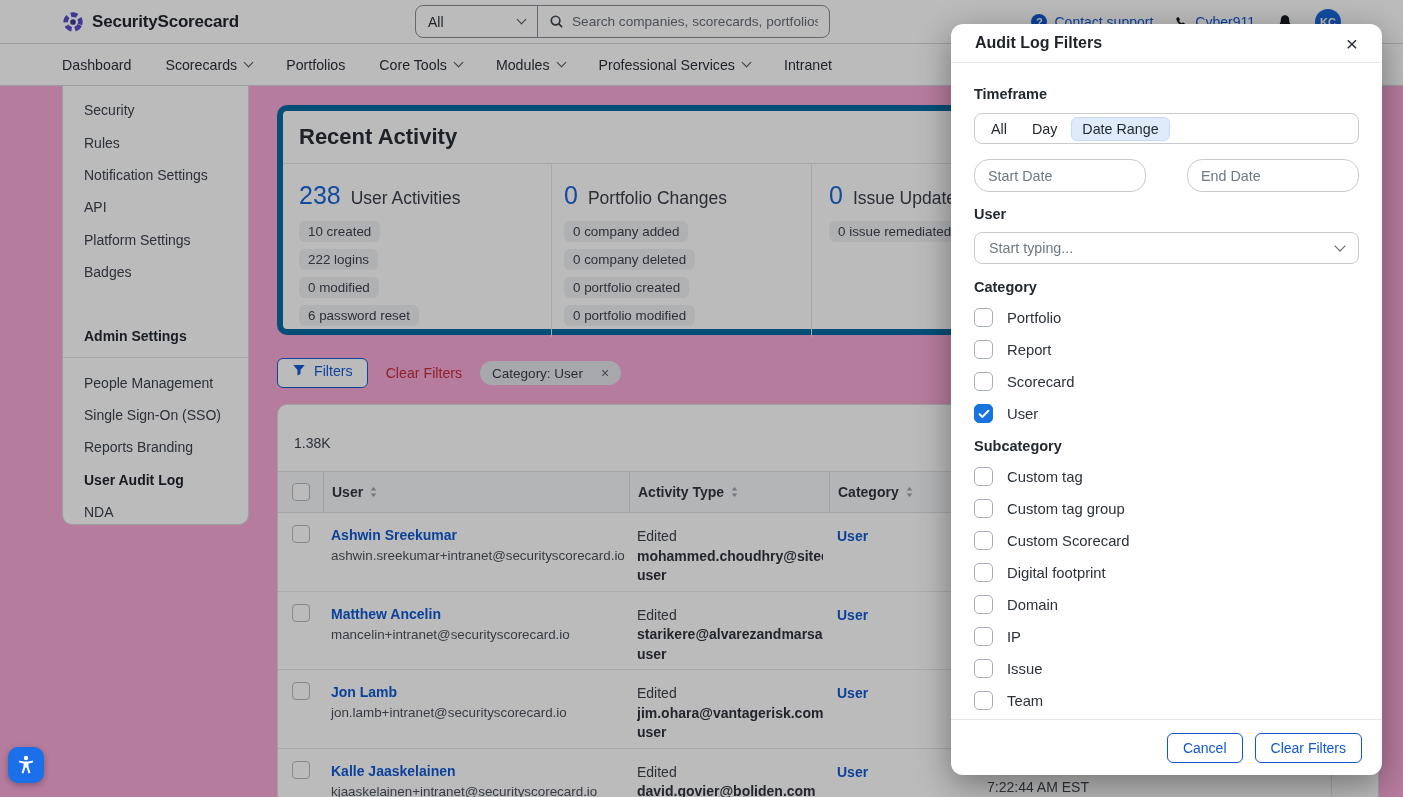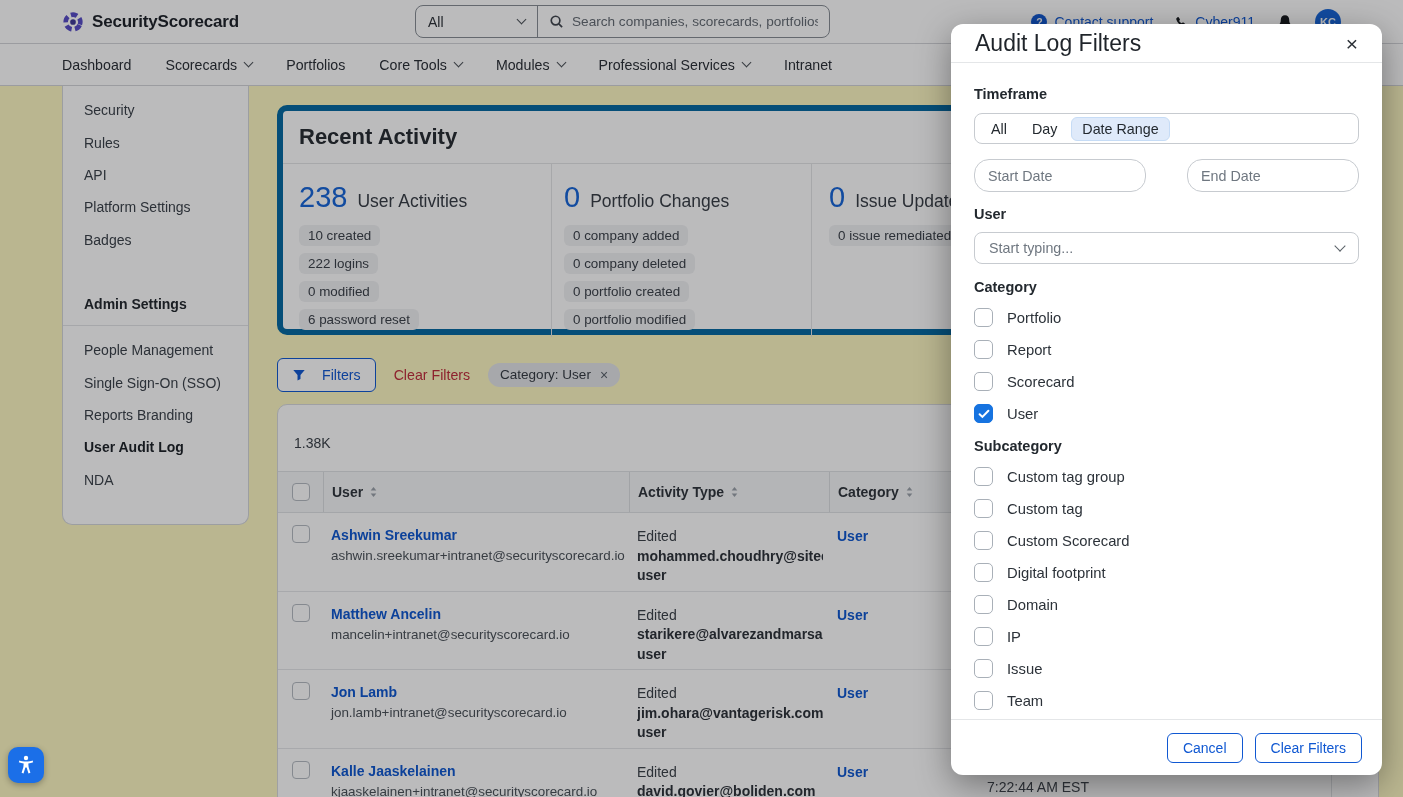--- a/index.html
+++ b/index.html
@@ -1,17 +1,17 @@
 <!DOCTYPE html>
 <html><head>
 <meta charset="utf-8">
 <style>
   *{margin:0;padding:0;box-sizing:border-box}
   body{font-family:"Liberation Sans",sans-serif;background:#eef0f2}
-  .page{position:relative;width:1403px;height:797px;overflow:hidden;background:#fef9c3}
+  .page{position:relative;width:1403px;height:797px;overflow:hidden;background:#f9a8d4}
 
   
   .topbar{position:absolute;top:0;left:0;right:0;height:44px;background:#fff;border-bottom:1px solid #d3d5d8;z-index:10}
   .brand{position:absolute;left:62px;top:0;height:44px;display:flex;align-items:center;gap:8px}
   .brand-name{font-size:17px;font-weight:bold;color:#1c2128;letter-spacing:-.2px}
   .searchwrap{position:absolute;left:415px;top:5px;width:415px;height:33px;border:1px solid #878d94;border-radius:8px;background:#fff;display:flex}
   .scope{width:122px;border-right:1px solid #878d94;display:flex;align-items:center;justify-content:space-between;padding:0 12px;font-size:14px;color:#2b3036;cursor:pointer}
   .searchbox{flex:1;display:flex;align-items:center;gap:8px;padding:0 11px}
   .searchbox input{border:none;outline:none;flex:1;font-size:13.6px;font-family:"Liberation Sans",sans-serif;color:#2b3036;background:transparent}
   .searchbox input::placeholder{color:#646b73}
@@ -34,30 +34,30 @@
   .side-item.active{font-weight:bold;color:#1b2026}
 
   
   .activity-card{position:absolute;left:277px;top:105px;width:1102px;height:230px;background:#fff;border:6px solid #0369a1;border-radius:10px;z-index:5}
   .activity-title{padding:13px 16px;font-size:22px;font-weight:bold;color:#262b31;border-bottom:1px solid #e3e5e7}
   .stats{display:flex;height:173px}
   .stat-col{padding:17px 16px 0;width:268px}
   .stat-col+.stat-col{border-left:1px solid #e3e5e7;width:260px;padding-left:12px}
   .stat-col:last-child{flex:1;padding-left:17px}
   .stat-head{display:flex;align-items:baseline;gap:10px}
-  .stat-value{font-size:29px;color:#1565d8}
+  .stat-value{font-size:25px;color:#1565d8}
   .stat-label{font-size:17.5px;color:#363c44}
   .pills{margin-top:11px}
   .pill{display:table;background:#f0f1f3;border-radius:6px;padding:3px 9px;font-size:13.4px;color:#3a4048;margin-bottom:7px;white-space:nowrap}
 
   
   .filters-row{position:absolute;left:277px;top:358px;display:flex;align-items:center;gap:18px;z-index:5}
-  .filters-btn{display:flex;align-items:center;gap:16px;height:30px;padding:16px 14px;border:1.5px solid #1058d2;border-radius:6px;color:#1058d2;font-size:14.2px;font-weight:500;background:#fff;cursor:pointer}
+  .filters-btn{display:flex;align-items:flex-start;gap:8px;height:30px;padding:4px 14px;border:1.5px solid #1058d2;border-radius:6px;color:#1058d2;font-size:14.2px;font-weight:500;background:#fff;cursor:pointer}
   .clear-link{color:#c02b3a;font-size:14.2px;font-weight:500;cursor:pointer}
-  .filter-chip{display:flex;gap:9px;background:#e3e5e8;border-radius:14px;padding:4px 12px;font-size:13.5px;color:#343a41}
+  .filter-chip{display:flex;align-items:center;gap:18px;background:#e3e5e8;border-radius:14px;padding:4px 12px;font-size:13.5px;color:#343a41}
   .chip-x{color:#5a616a;font-size:14px;cursor:pointer}
 
   
   .table-card{position:absolute;left:277px;top:404px;width:1102px;height:500px;background:#fff;border:1px solid #d8dadd;border-radius:10px 10px 0 0;z-index:5}
   .table-count{padding:30px 16px 20px;font-size:14px;color:#3a4048}
   .thead{display:flex;background:#f6f7f8;border-top:1px solid #e0e2e5;border-bottom:1px solid #e0e2e5;height:42px;align-items:stretch}
   .trow{display:flex;border-bottom:1px solid #e5e7e9;height:78.5px}
   .c0{width:45px;display:flex;justify-content:center;padding-top:12px}
   .thead .c0{padding-top:0;align-items:center}
   .c1{width:306px;padding:14px 10px 0 8px}
@@ -73,21 +73,21 @@
   .act-line{font-size:14px;color:#3a4047;line-height:19.5px}
   .act-bold{font-size:14px;font-weight:bold;color:#2c3138;line-height:19.5px;white-space:nowrap;overflow:hidden}
   .cat-link{font-size:14px;font-weight:bold;color:#0d57d0;cursor:pointer}
   .time-txt{font-size:14px;color:#3f454d}
   .sort-icon{display:inline-flex;flex-direction:column;gap:1px}
 
   
   .overlay{position:absolute;inset:0;background:rgba(10,12,14,.28);z-index:40}
   .modal{position:absolute;left:951px;top:24px;width:431px;height:751px;background:#fff;border-radius:12px;box-shadow:0 10px 34px rgba(0,0,0,.38);z-index:50;display:flex;flex-direction:column}
   .modal-header{height:39px;border-bottom:1px solid #e4e6e8;display:flex;align-items:center;justify-content:space-between;padding:0 24px;flex:none}
-  .modal-title{font-size:23px;font-weight:normal;color:#1f242a}
+  .modal-title{font-size:16px;font-weight:bold;color:#1f242a}
   .modal-close{font-size:21px;color:#2b3036;cursor:pointer;line-height:1}
   .modal-body{flex:1;padding:0 23px;overflow:hidden}
   .m-label{font-size:14.5px;font-weight:bold;color:#23292f}
   .seg{margin-top:11px;border:1px solid #c7cbd0;border-radius:8px;height:31px;display:flex;align-items:center;padding:0 5px;gap:3px}
   .seg-opt{padding:4px 11px;font-size:14.3px;color:#23292f;border-radius:6px;cursor:pointer}
   .seg-opt.selected{background:#dfeafa;border:1px solid #c6dcf6;padding:3px 10px}
   .dates{margin-top:15px;display:flex;justify-content:space-between}
   .date-input{width:172px;height:33px;border:1px solid #c7cbd0;border-radius:15px;padding:0 13px;font-size:14.3px;font-family:"Liberation Sans",sans-serif;color:#2b3138;outline:none}
   .date-input::placeholder{color:#6f7780}
   .mselect{margin-top:10px;height:32px;border:1px solid #c7cbd0;border-radius:8px;display:flex;align-items:center;justify-content:space-between;padding:0 14px;color:#6f7780;font-size:14.3px;cursor:pointer}
@@ -181,20 +181,21 @@
         <span class="caret"></span>
       </div>
     <div class="nav-item">
         <span>Intranet</span>
       </div>
   </div>
 
   <div class="sidebar">
     <div class="side-item">Security</div>
     <div class="side-item">Rules</div>
+    <div class="side-item">Notification Settings</div>
     <div class="side-item">API</div>
     <div class="side-item">Platform Settings</div>
     <div class="side-item">Badges</div>
     <div class="side-header">Admin Settings</div>
     <div class="side-divider"></div>
     <div class="side-group2">
       <div class="side-item">People Management</div>
       <div class="side-item">Single Sign-On (SSO)</div>
       <div class="side-item">Reports Branding</div>
       <div class="side-item active">User Audit Log</div>
@@ -407,25 +408,25 @@
           <span class="box checked">
             <svg width="12" height="10" viewBox="0 0 12 10">
               <path d="M1.6 5.2 4.4 7.9 10.4 1.8" stroke="#fff" stroke-width="2" fill="none" stroke-linecap="round"></path>
             </svg>
           </span>
           <span class="check-label">User</span>
         </div>
       <div class="m-label mt15">Subcategory</div>
       <div class="check-row">
           <span class="box"></span>
+          <span class="check-label">Custom tag</span>
+        </div>
+      <div class="check-row">
+          <span class="box"></span>
           <span class="check-label">Custom tag group</span>
-        </div>
-      <div class="check-row">
-          <span class="box"></span>
-          <span class="check-label">Custom tag</span>
         </div>
       <div class="check-row">
           <span class="box"></span>
           <span class="check-label">Custom Scorecard</span>
         </div>
       <div class="check-row">
           <span class="box"></span>
           <span class="check-label">Digital footprint</span>
         </div>
       <div class="check-row">

